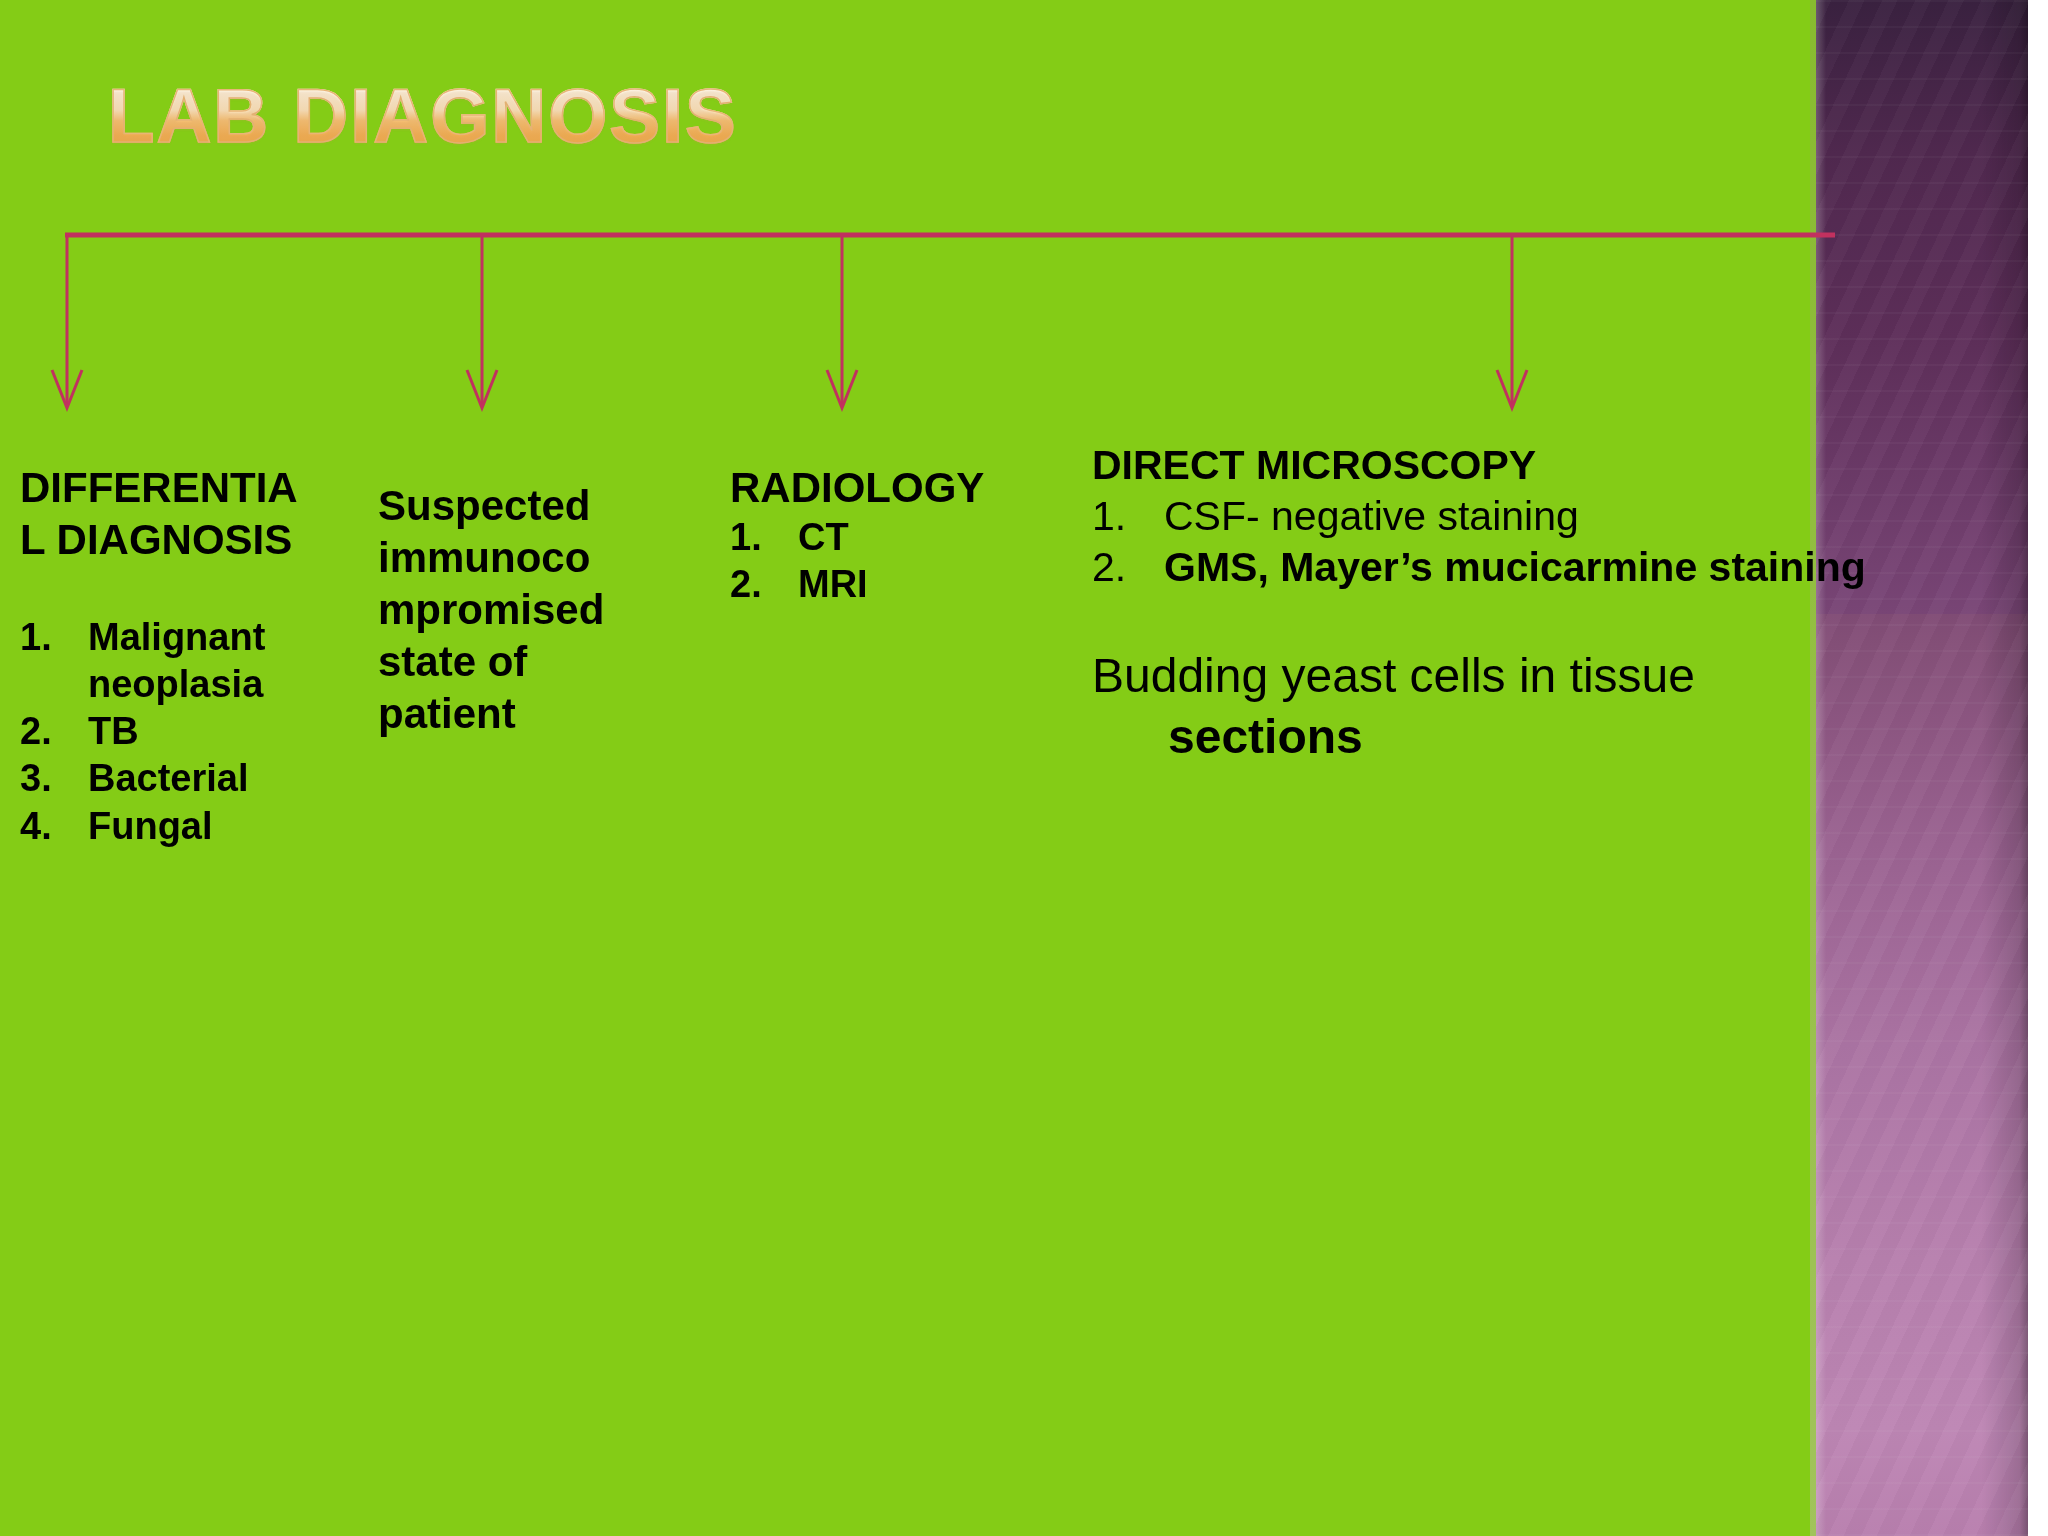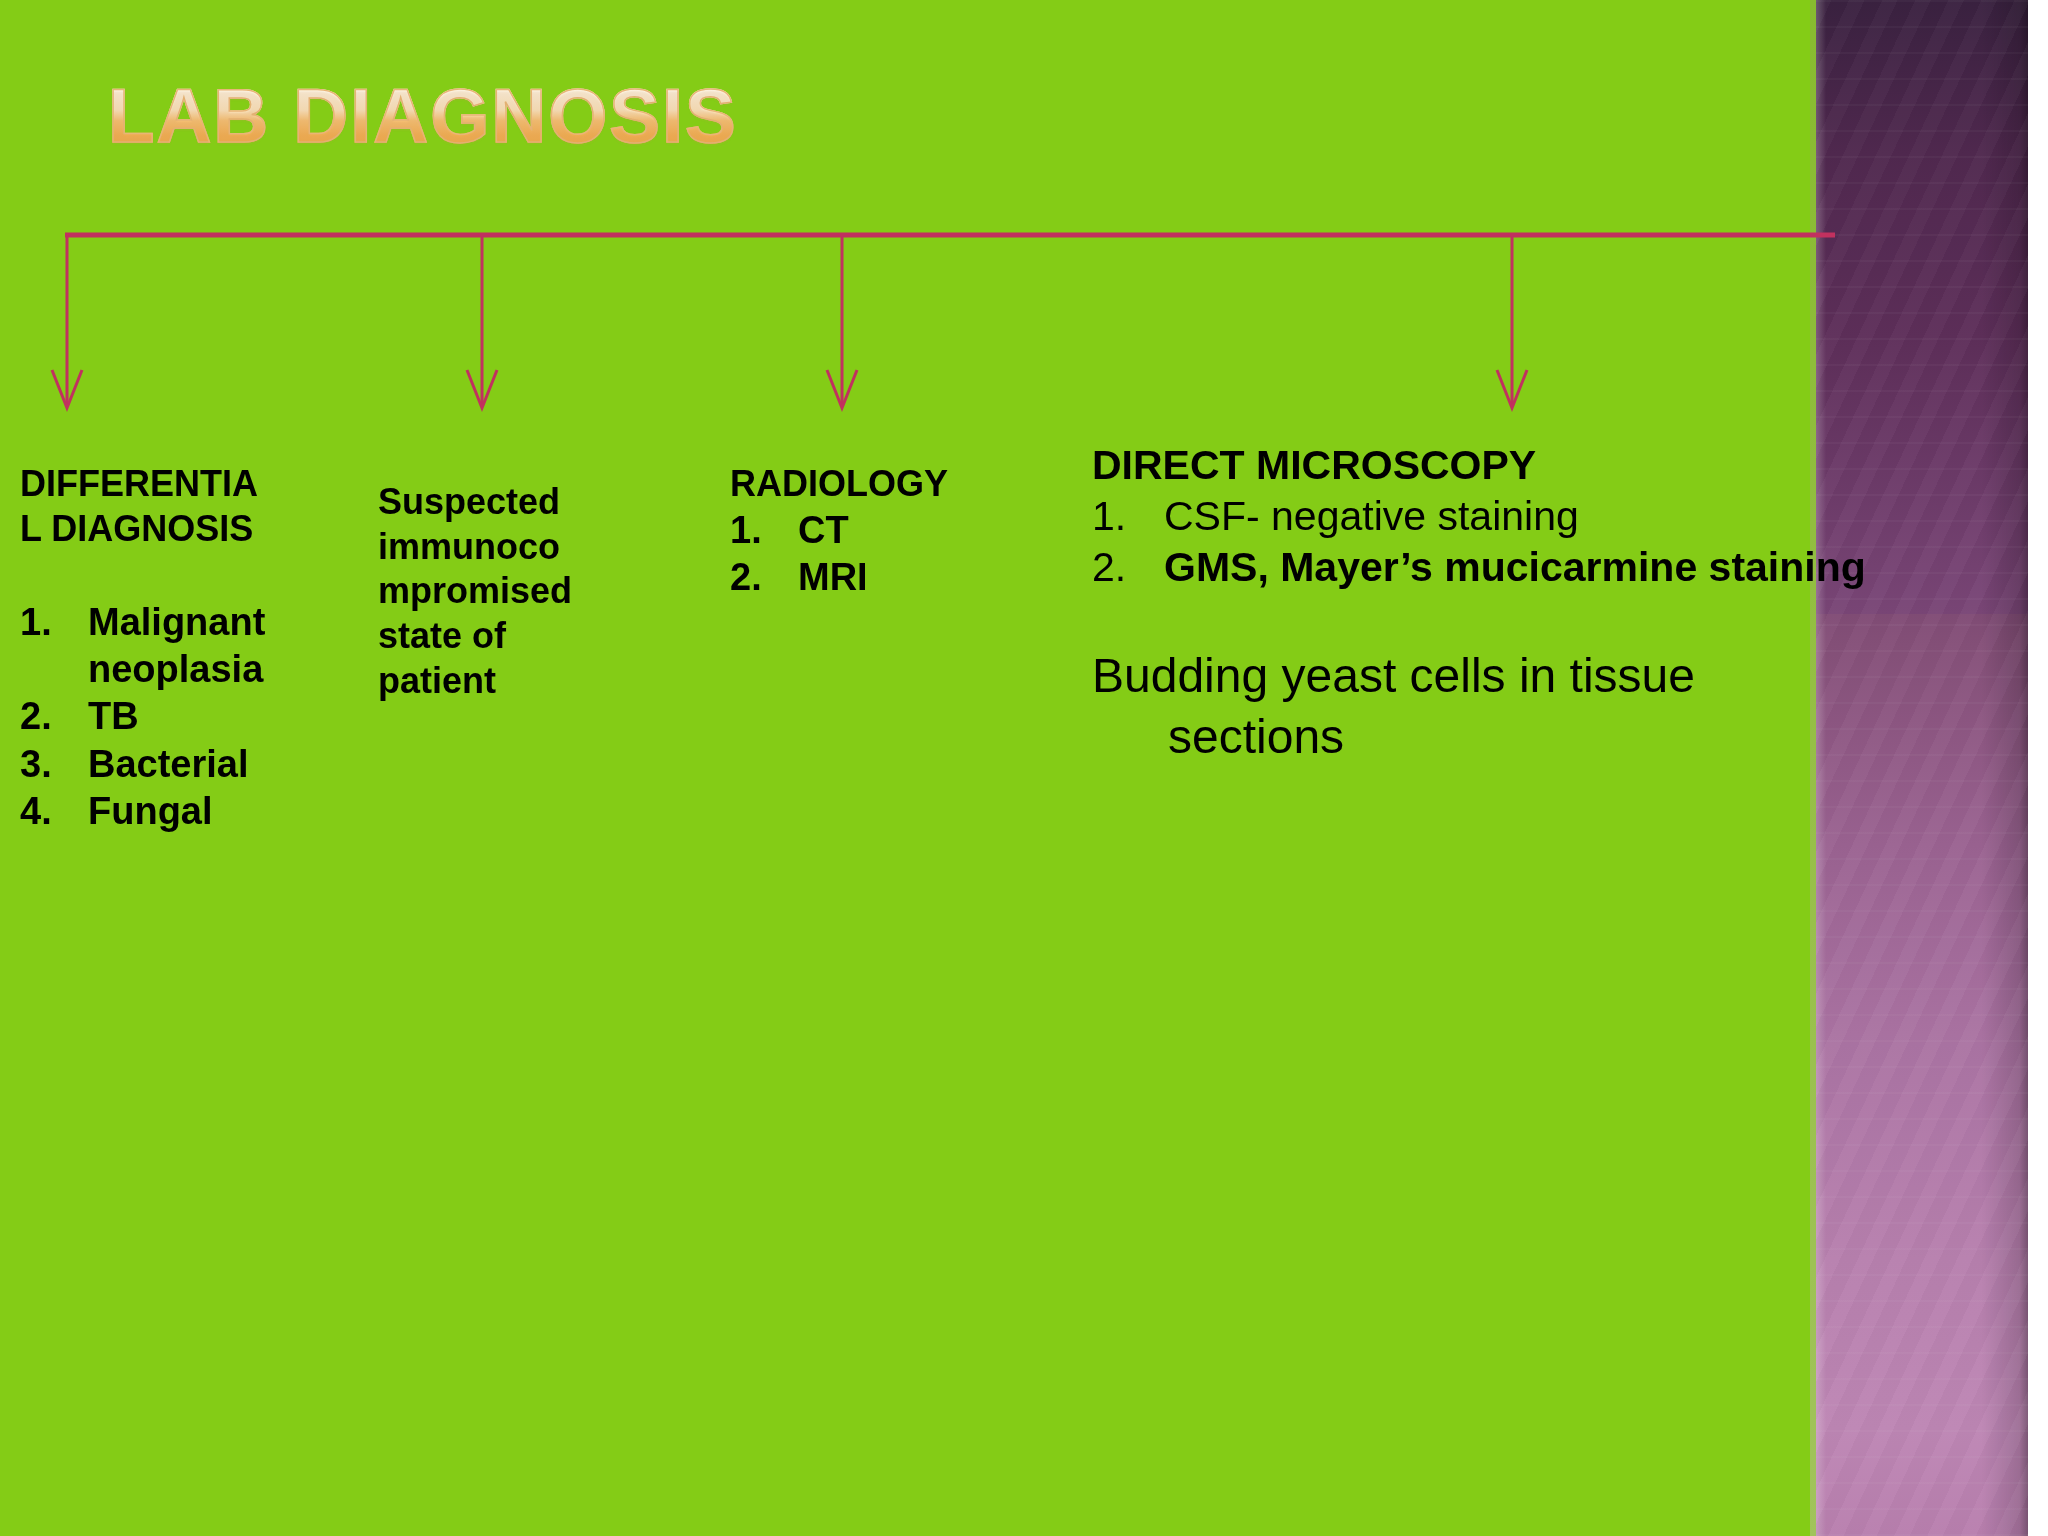--- a/index.html
+++ b/index.html
@@ -122,21 +122,21 @@
     pointer-events: none;
   }
 
   
   .col {
     position: absolute;
     color: #000000;
   }
   .col-head {
     font-weight: bold;
-    font-size: 36px;
+    font-size: 42px;
     line-height: 1.24;
     margin: 0;
   }
   .col-head.light {
     font-weight: bold;
     font-size: 41px;
   }
   .numlist {
     list-style: none;
     margin: 0;
@@ -171,21 +171,21 @@
 
   
   #col-micro { left: 1092px; top: 440px; width: 830px; }
   #col-micro .para {
     font-size: 48px;
     line-height: 1.26;
     margin: 54px 0 0 0;
     text-indent: 0;
     padding-left: 0;
   }
-  #col-micro .para .ln2 { display: block; padding-left: 76px; }
+  #col-micro .para .ln2 { display: block; padding-left: 76px; font-weight: bold; }
   #col-micro .numlist li .txt .cont { display: block; font-weight: bold; }
 </style>
 </head>
 <body>
 
 <div class="slide">
 
   <div class="band-left-glow"></div>
   <div class="side-band"></div>
 

